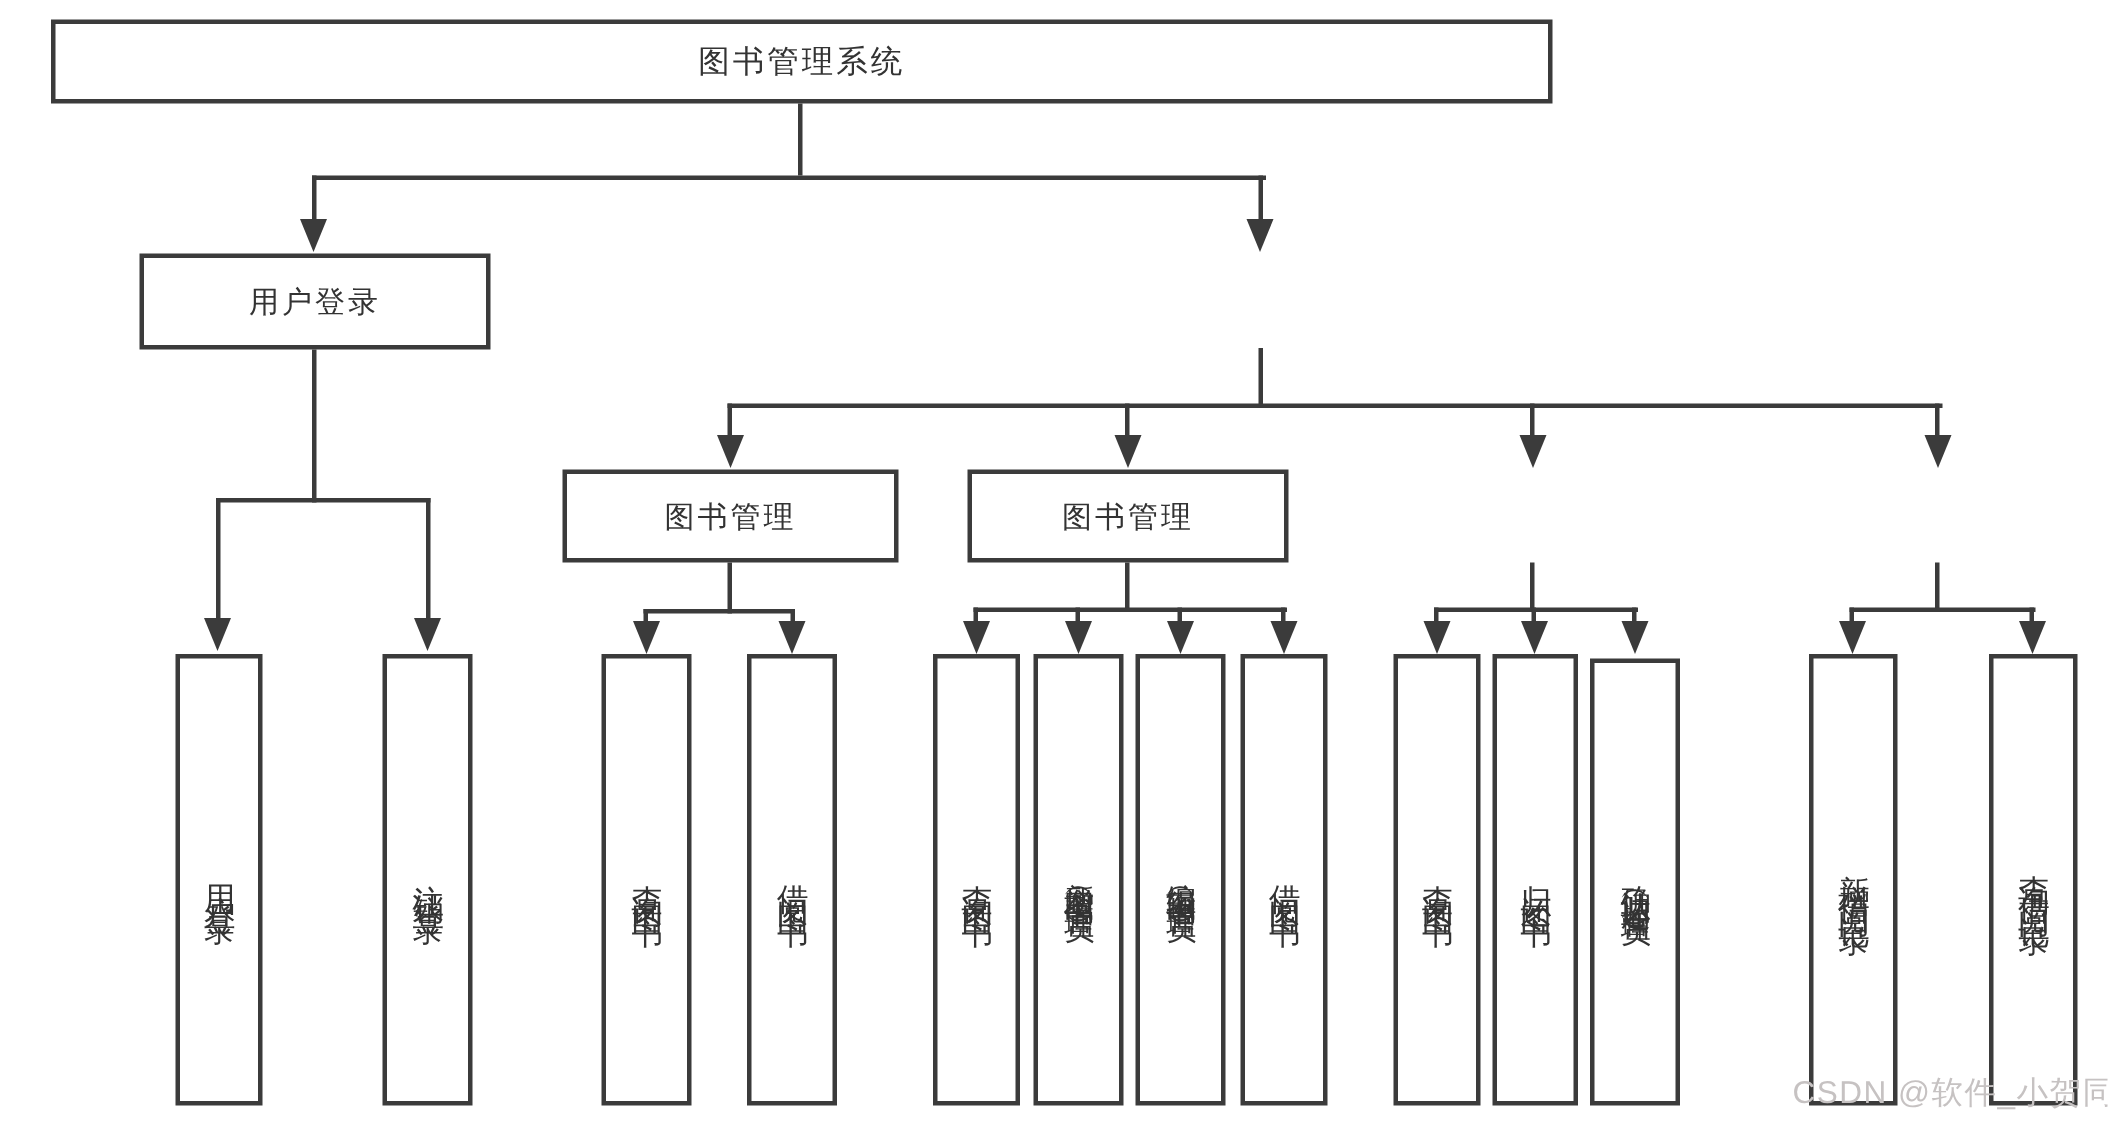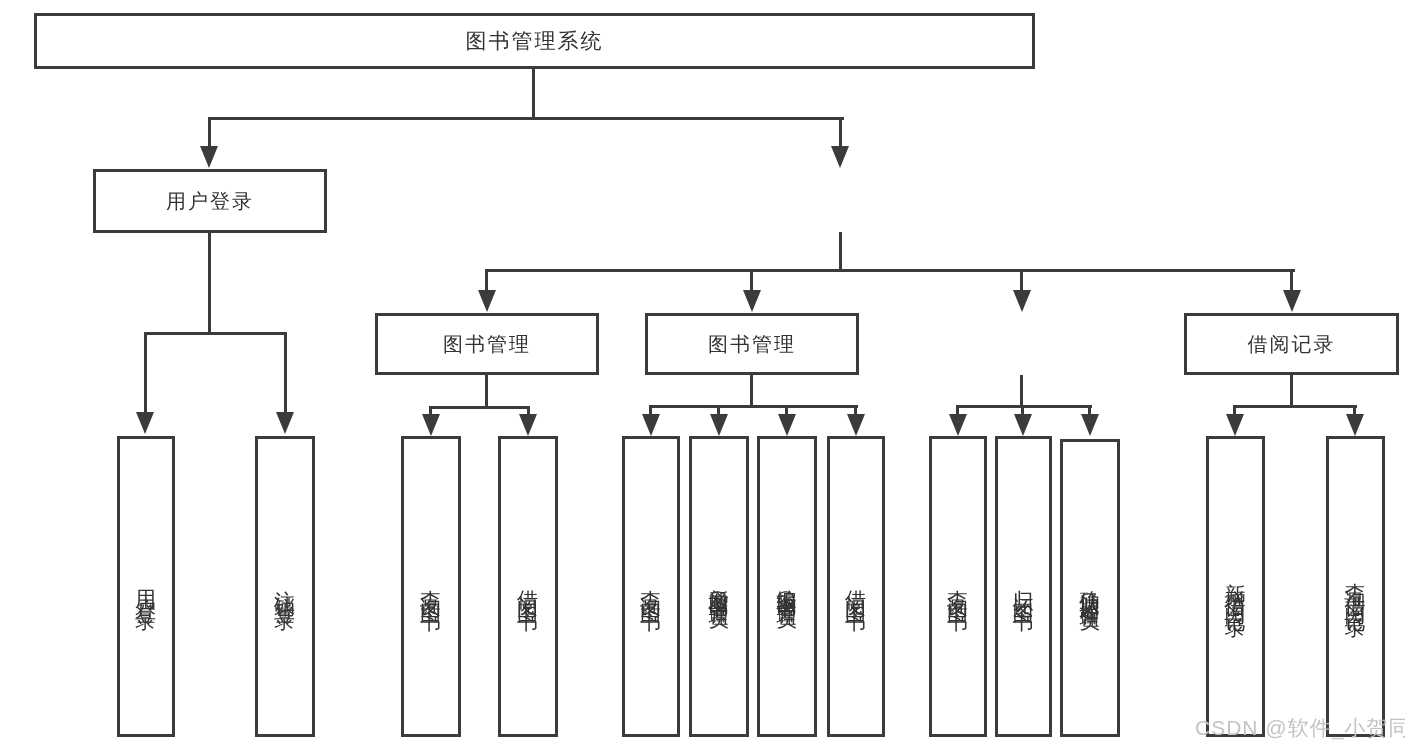--- a/index.html
+++ b/index.html
@@ -104,23 +104,20 @@
   <div class="arrowhead" style="left:1001px; top:290px;"></div>
   <div class="line" style="left:1278px; top:269px; width:3px; height:23px;"></div>
   <div class="arrowhead" style="left:1271px; top:290px;"></div>
 
   <div class="node h-node" style="left:363px; top:313px; width:224px; height:62px;">
     <span>图书管理</span>
   </div>
   <div class="node h-node" style="left:633px; top:313px; width:214px; height:62px;">
     <span>图书管理</span>
   </div>
-  <div class="node h-node" style="left:1172px; top:313px; width:215px; height:62px;">
-    <span>借阅记录</span>
-  </div>
 
   <div class="line" style="left:473px; top:375px; width:3px; height:34px;"></div>
   <div class="line" style="left:417px; top:406px; width:101px; height:3px;"></div>
   <div class="line" style="left:417px; top:406px; width:3px; height:10px;"></div>
   <div class="arrowhead" style="left:410px; top:414px;"></div>
   <div class="line" style="left:515px; top:406px; width:3px; height:10px;"></div>
   <div class="arrowhead" style="left:507px; top:414px;"></div>
 
   <div class="line" style="left:738px; top:375px; width:3px; height:33px;"></div>
   <div class="line" style="left:637px; top:405px; width:209px; height:3px;"></div>

